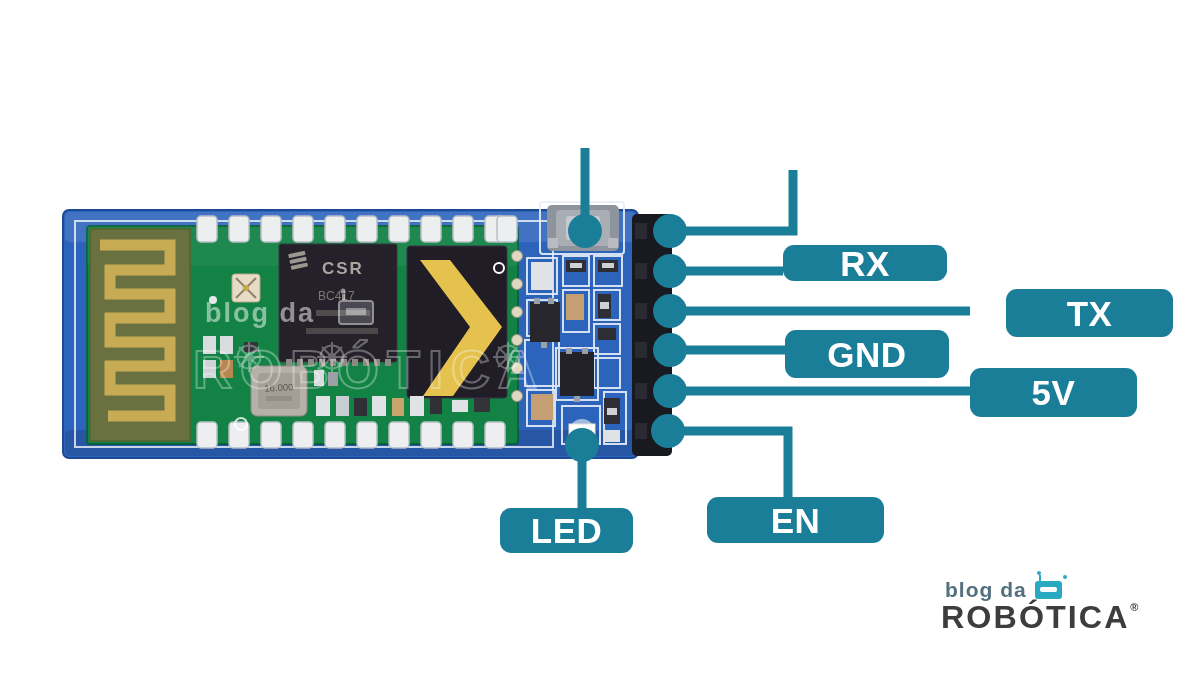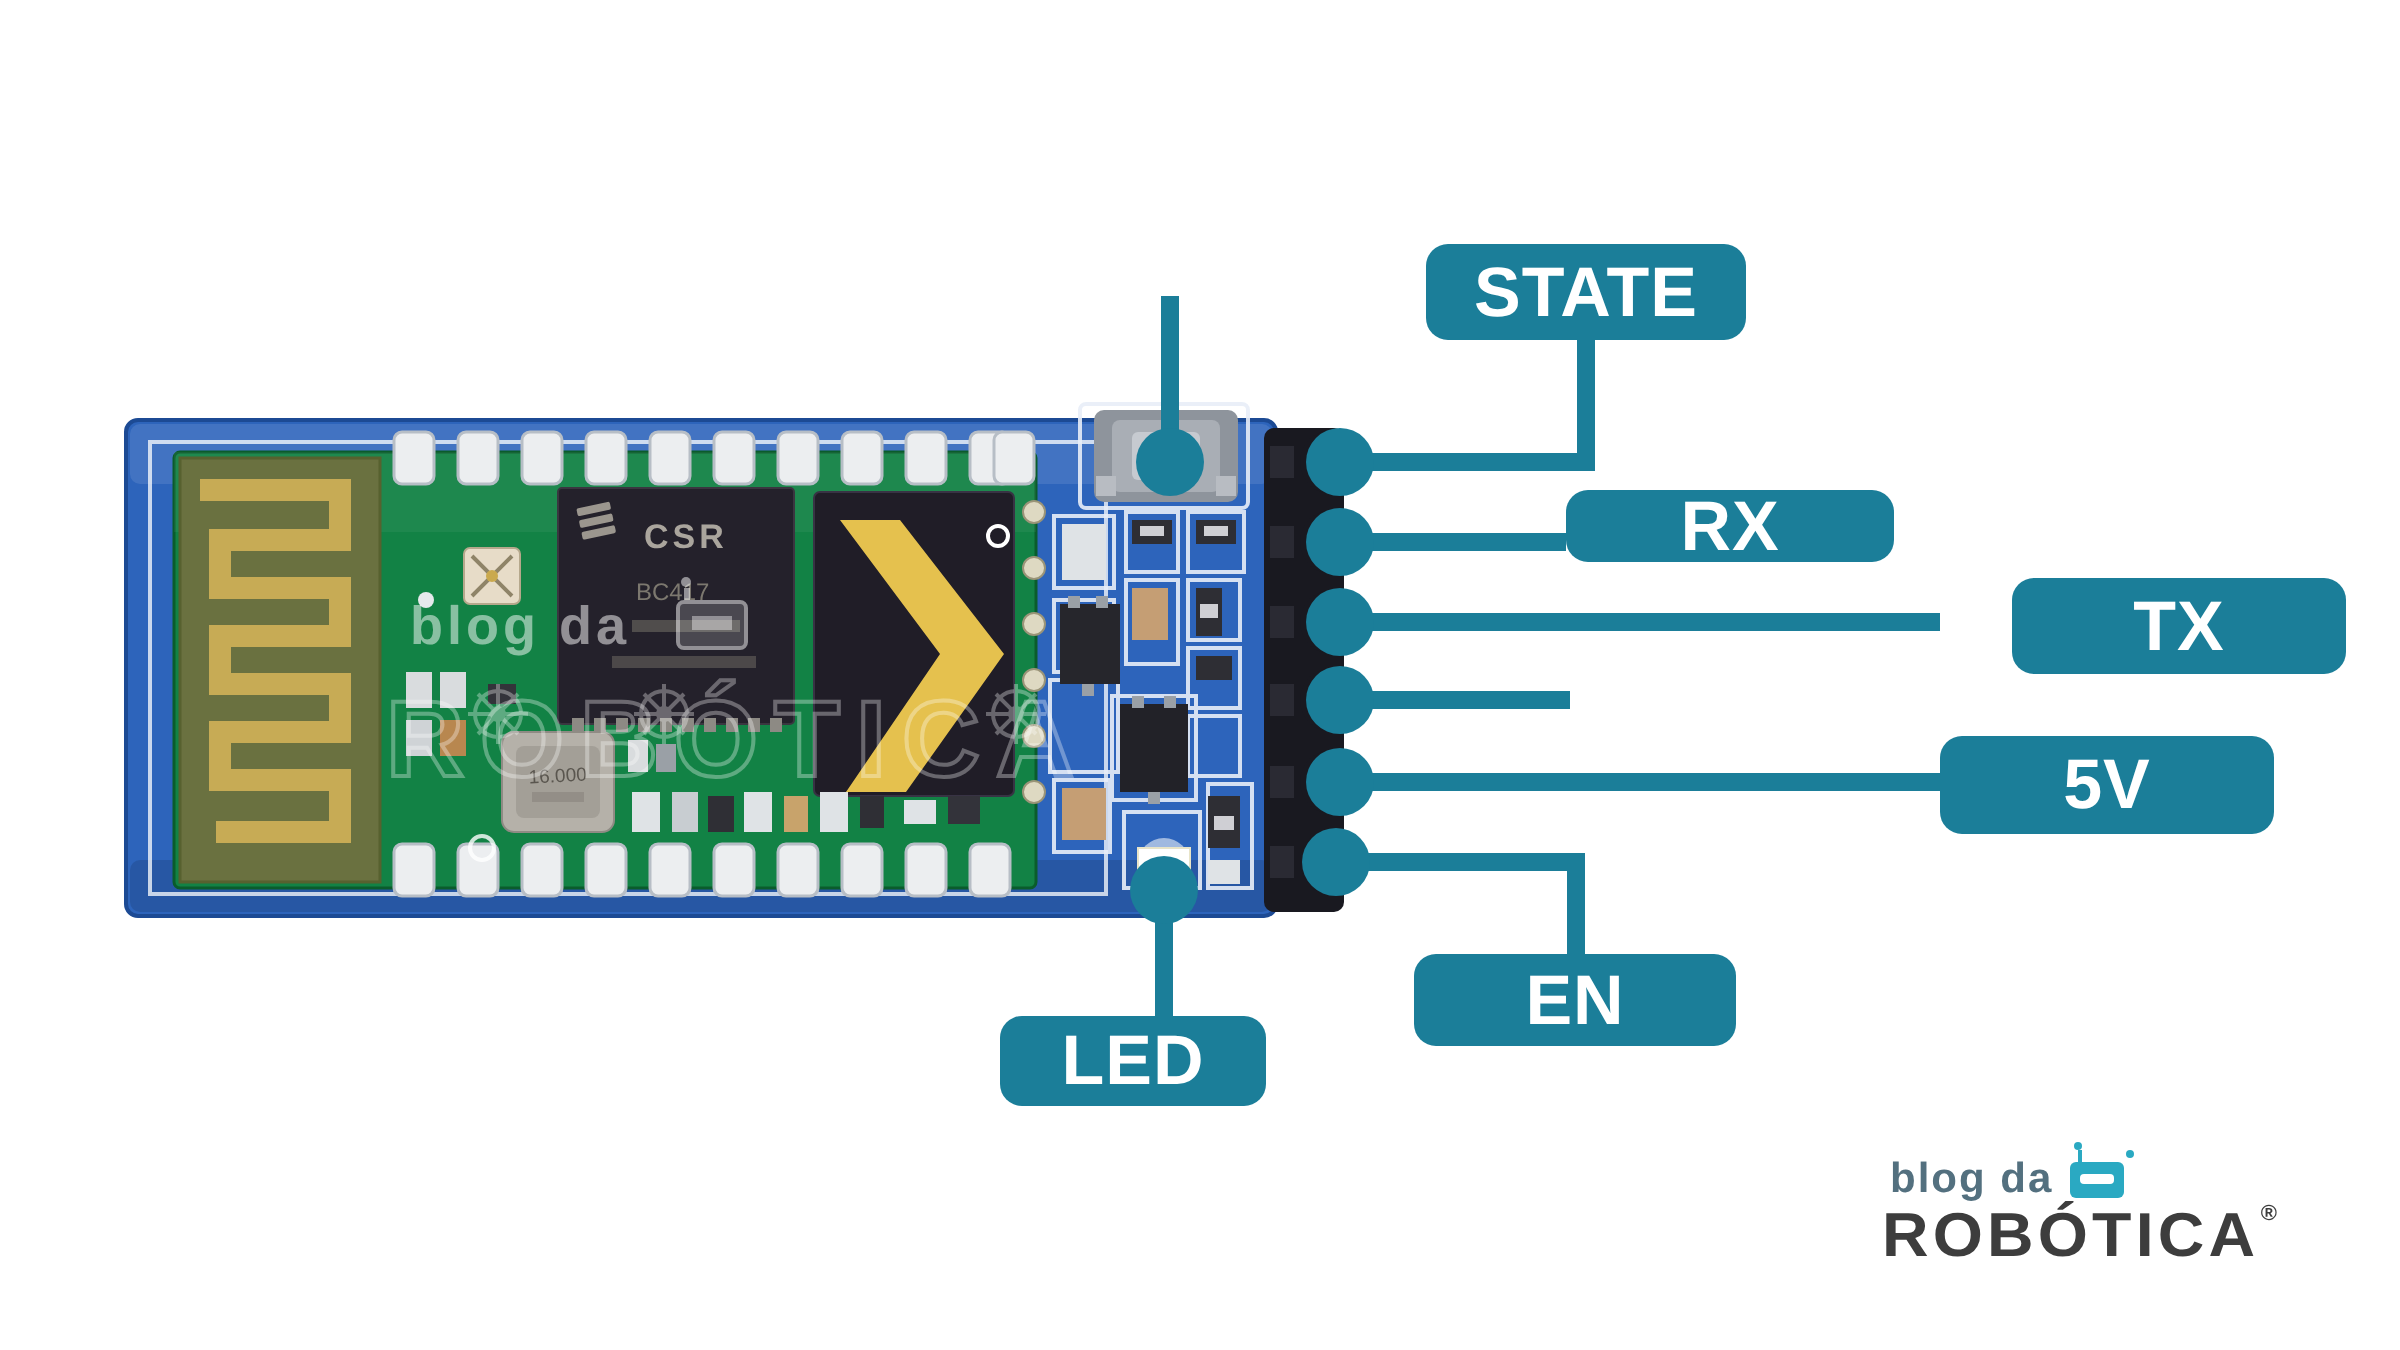--- a/index.html
+++ b/index.html
@@ -27,21 +27,21 @@
     position:absolute;display:flex;align-items:center;justify-content:center;
     background:var(--accent);color:#fff;font-weight:bold;font-size:35px;
     letter-spacing:.5px;border-radius:11px;line-height:1;
   }
   .lbl-botao{left:505px;top:103px;width:160px;height:46px}
   .lbl-state{left:713px;top:122px;width:160px;height:48px}
   .lbl-rx   {left:783px;top:245px;width:164px;height:36px}
   .lbl-tx   {left:1006px;top:289px;width:167px;height:48px}
   .lbl-gnd  {left:785px;top:330px;width:164px;height:48px}
   .lbl-5v   {left:970px;top:368px;width:167px;height:49px}
-  .lbl-en   {left:707px;top:477px;width:161px;height:46px}
+  .lbl-en   {left:707px;top:497px;width:177px;height:46px}
   .lbl-led  {left:500px;top:508px;width:133px;height:45px}
 
   .logo{position:absolute;left:941px;top:574px;width:215px}
   .logo-top{display:flex;align-items:flex-end;gap:8px;height:26px;margin-left:4px}
   .logo-blogda{color:var(--logo-text-gray);font-size:21px;font-weight:bold;letter-spacing:1px;line-height:1}
   .robot{position:relative;display:inline-block;width:27px;height:18px;background:var(--logo-teal);border-radius:3px;margin-bottom:1px}
   .robot .slot{position:absolute;left:5px;top:6px;width:17px;height:5px;background:#fff;border-radius:2px}
   .robot .ant{position:absolute;left:4px;top:-6px;width:2px;height:6px;background:var(--logo-teal)}
   .robot .antdot{position:absolute;left:2px;top:-10px;width:4px;height:4px;border-radius:50%;background:var(--logo-teal)}
   .robot .dot2{position:absolute;right:-5px;top:-6px;width:4px;height:4px;border-radius:50%;background:var(--logo-teal)}
@@ -277,23 +277,23 @@
       <circle cx="670" cy="231" r="17"></circle>
       <circle cx="670" cy="271" r="17"></circle>
       <circle cx="670" cy="311" r="17"></circle>
       <circle cx="670" cy="350" r="17"></circle>
       <circle cx="670" cy="391" r="17"></circle>
       <circle cx="668" cy="431" r="17"></circle>
       <circle cx="582" cy="445" r="17"></circle>
     </g>
   </svg>
 
-  <div class="pin-label lbl-state">STATE</div>
   <div class="pin-label lbl-rx">RX</div>
   <div class="pin-label lbl-tx">TX</div>
+  <div class="pin-label lbl-gnd">GND</div>
   <div class="pin-label lbl-5v">5V</div>
   <div class="pin-label lbl-en">EN</div>
   <div class="pin-label lbl-led">LED</div>
 
   <div class="logo">
     <div class="logo-top">
       <span class="logo-blogda">blog da</span>
       <span class="robot">
         <span class="ant"></span>
           <span class="antdot"></span>

